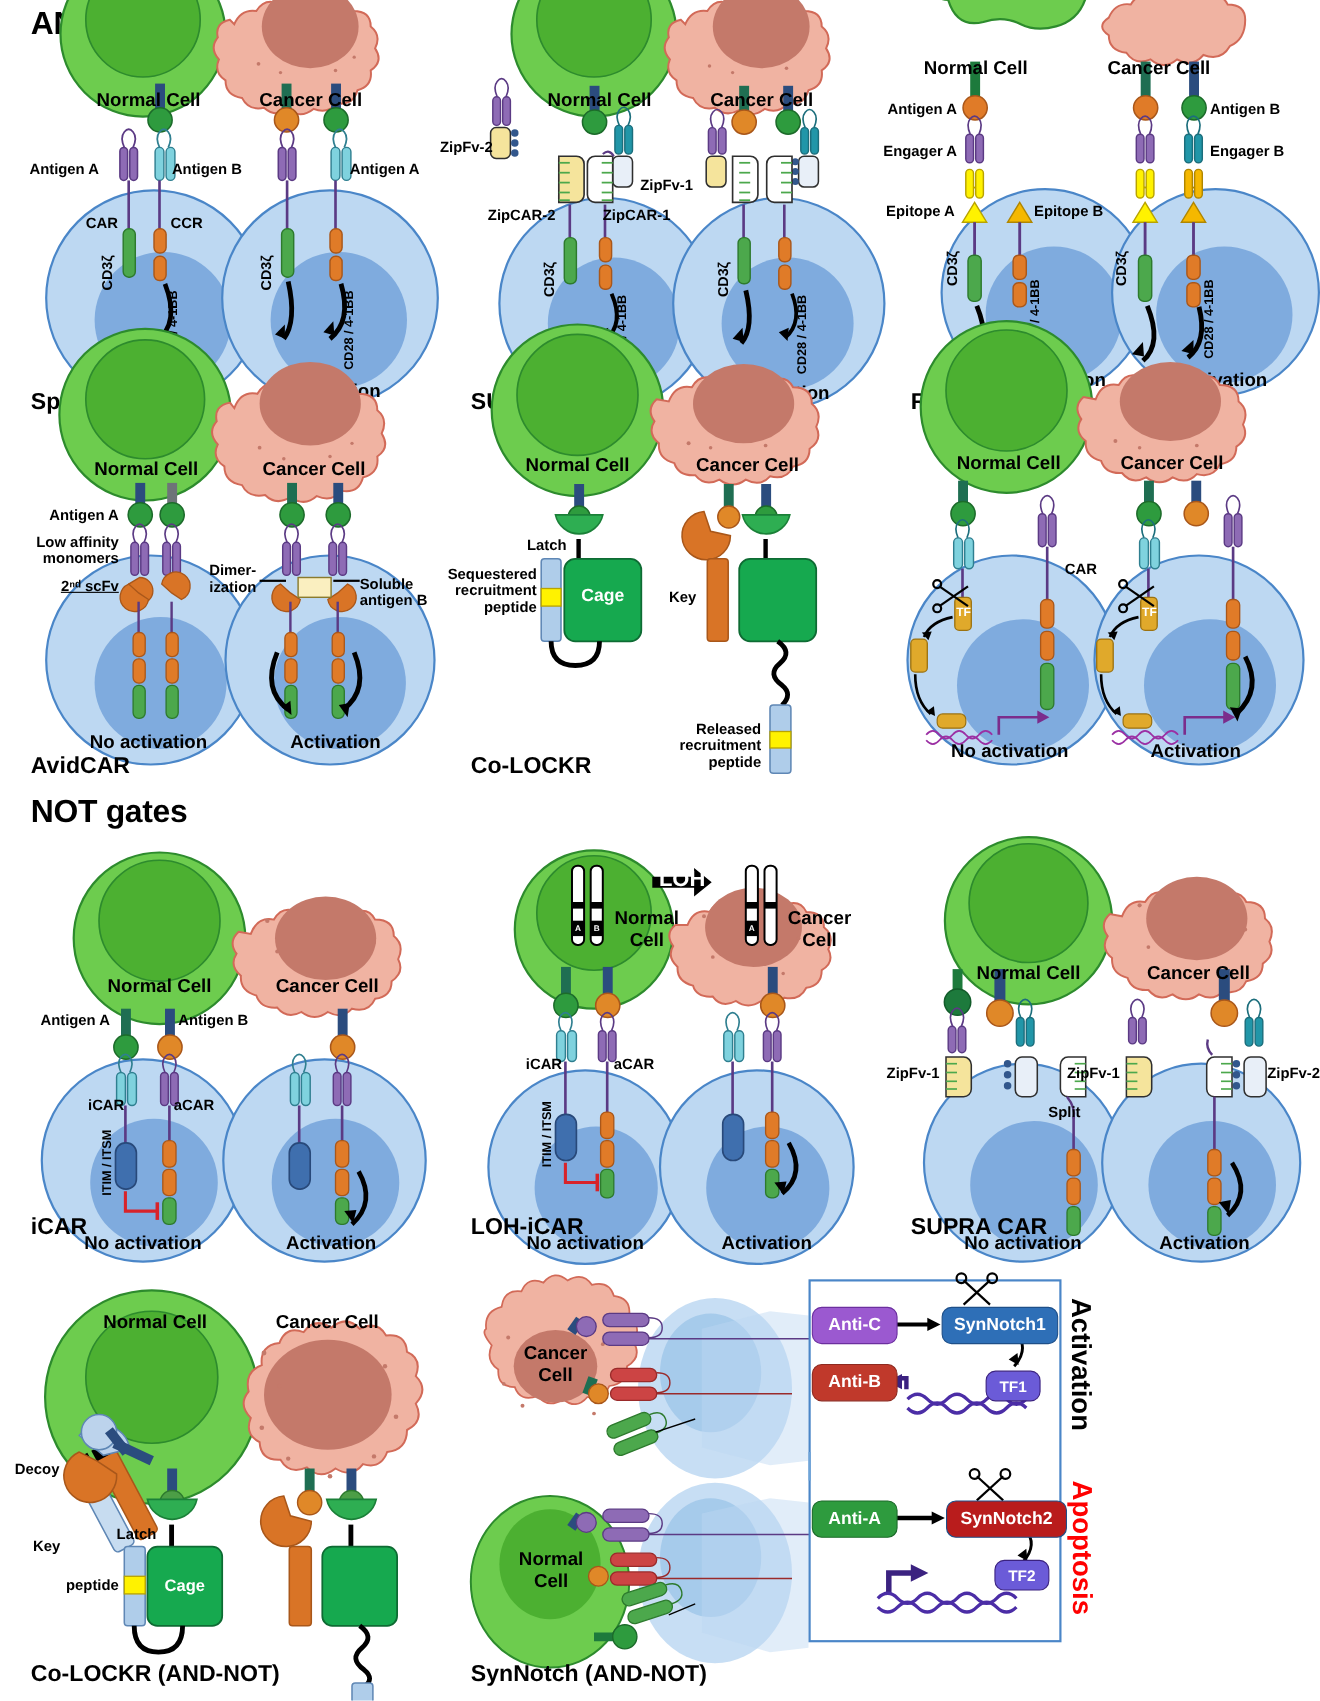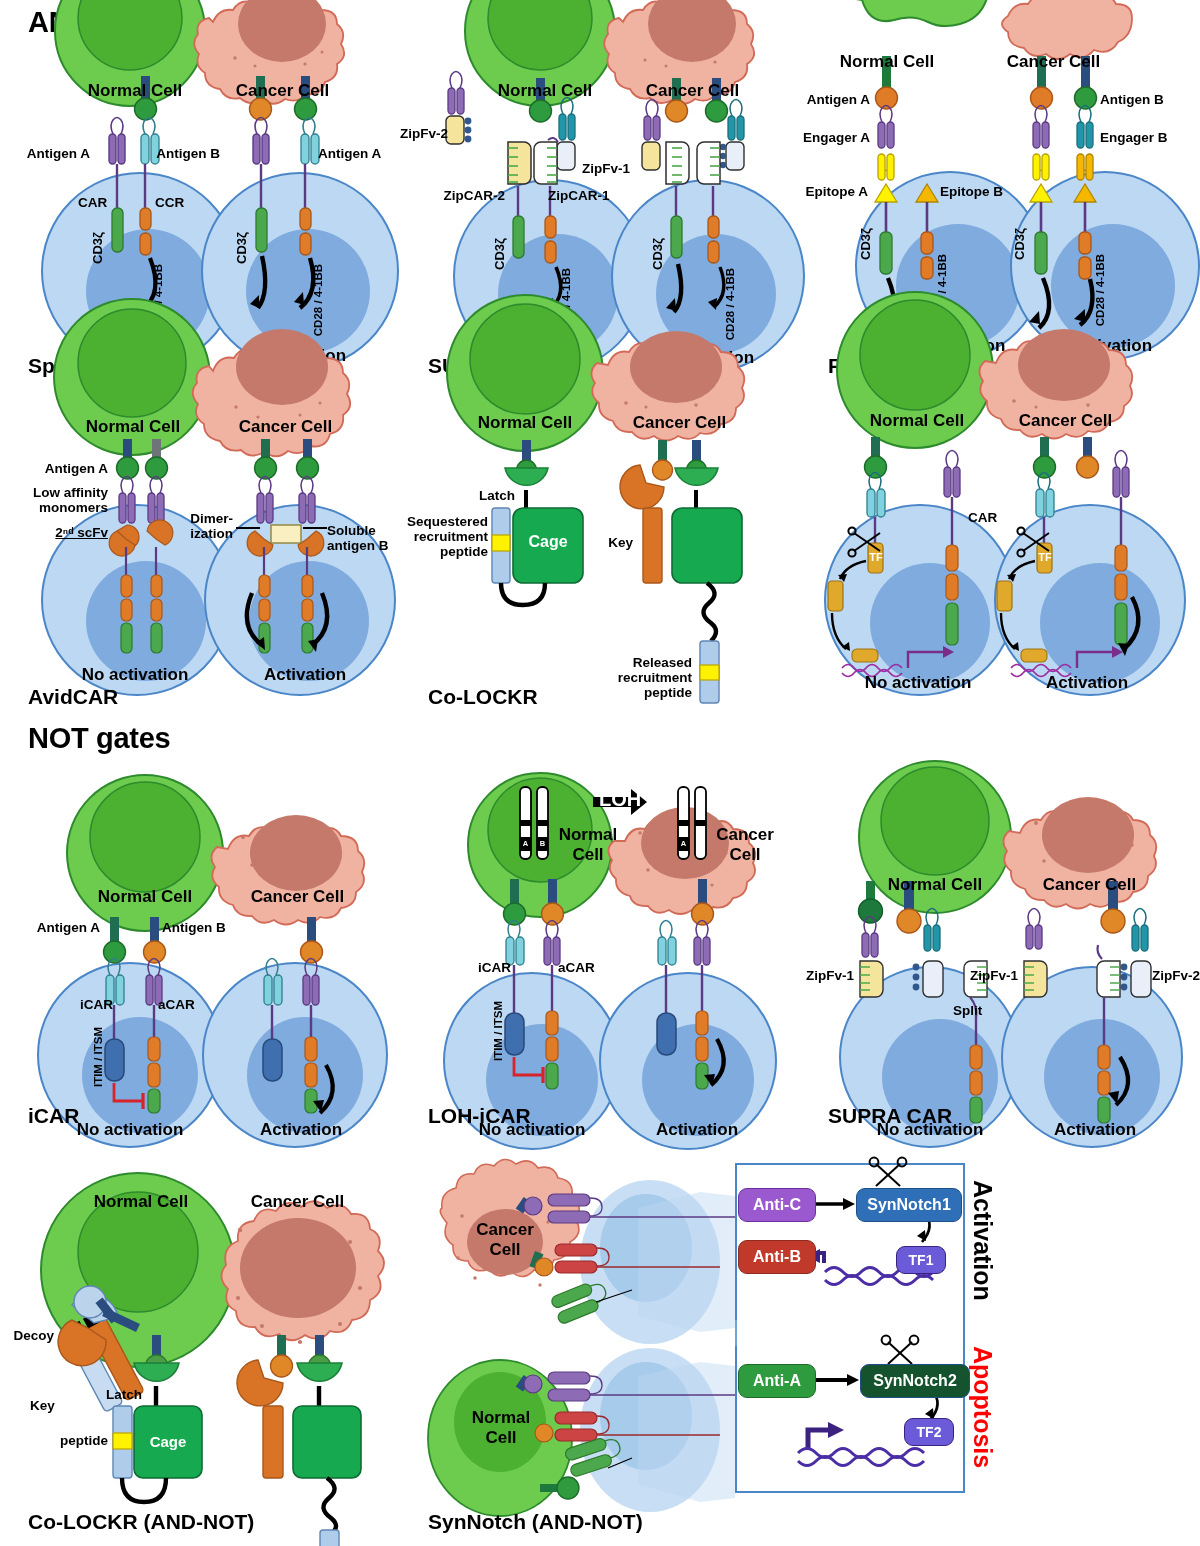--- a/index.html
+++ b/index.html
@@ -1054,21 +1054,21 @@
 Cell</div>
   <div class="celltxt" style="left:56px;top:258px;width:90px;line-height:1.15;white-space:pre-line;">Normal
 Cell</div>
 
   <div class="boxlabel" style="left:338px;top:38px;width:76px;height:32px;background:#9B59D0;border:1.5px solid #6B2F9E;">Anti-C</div>
   <div class="boxlabel" style="left:456px;top:38px;width:104px;height:32px;background:#2E6FB7;border:1.5px solid #1E4F88;">SynNotch1</div>
   <div class="boxlabel" style="left:338px;top:90px;width:76px;height:32px;background:#C0392B;border:1.5px solid #8E2A20;">Anti-B</div>
   <div class="boxlabel" style="left:496px;top:96px;width:48px;height:26px;background:#6B5BD8;border:1.5px solid #3B2280;font-size:14px;">TF1</div>
 
   <div class="boxlabel" style="left:338px;top:214px;width:76px;height:32px;background:#2E9B3E;border:1.5px solid #1C6B2A;">Anti-A</div>
-  <div class="boxlabel" style="left:460px;top:214px;width:108px;height:32px;background:#14532d;border:1.5px solid #1E4F88;">SynNotch2</div>
+  <div class="boxlabel" style="left:460px;top:214px;width:108px;height:32px;background:#b91c1c;border:1.5px solid #1E4F88;">SynNotch2</div>
   <div class="boxlabel" style="left:504px;top:268px;width:48px;height:26px;background:#6B5BD8;border:1.5px solid #3B2280;font-size:14px;">TF2</div>
 
   <div class="vbig" style="left:568px;top:30px;color:#000;">Activation</div>
   <div class="vbig" style="left:568px;top:196px;color:#FF0000;">Apoptosis</div>
 
   <div class="panel-title" style="top:360px;width:560px;">SynNotch (AND-NOT)</div>
 </div>
 
 </div>
 

